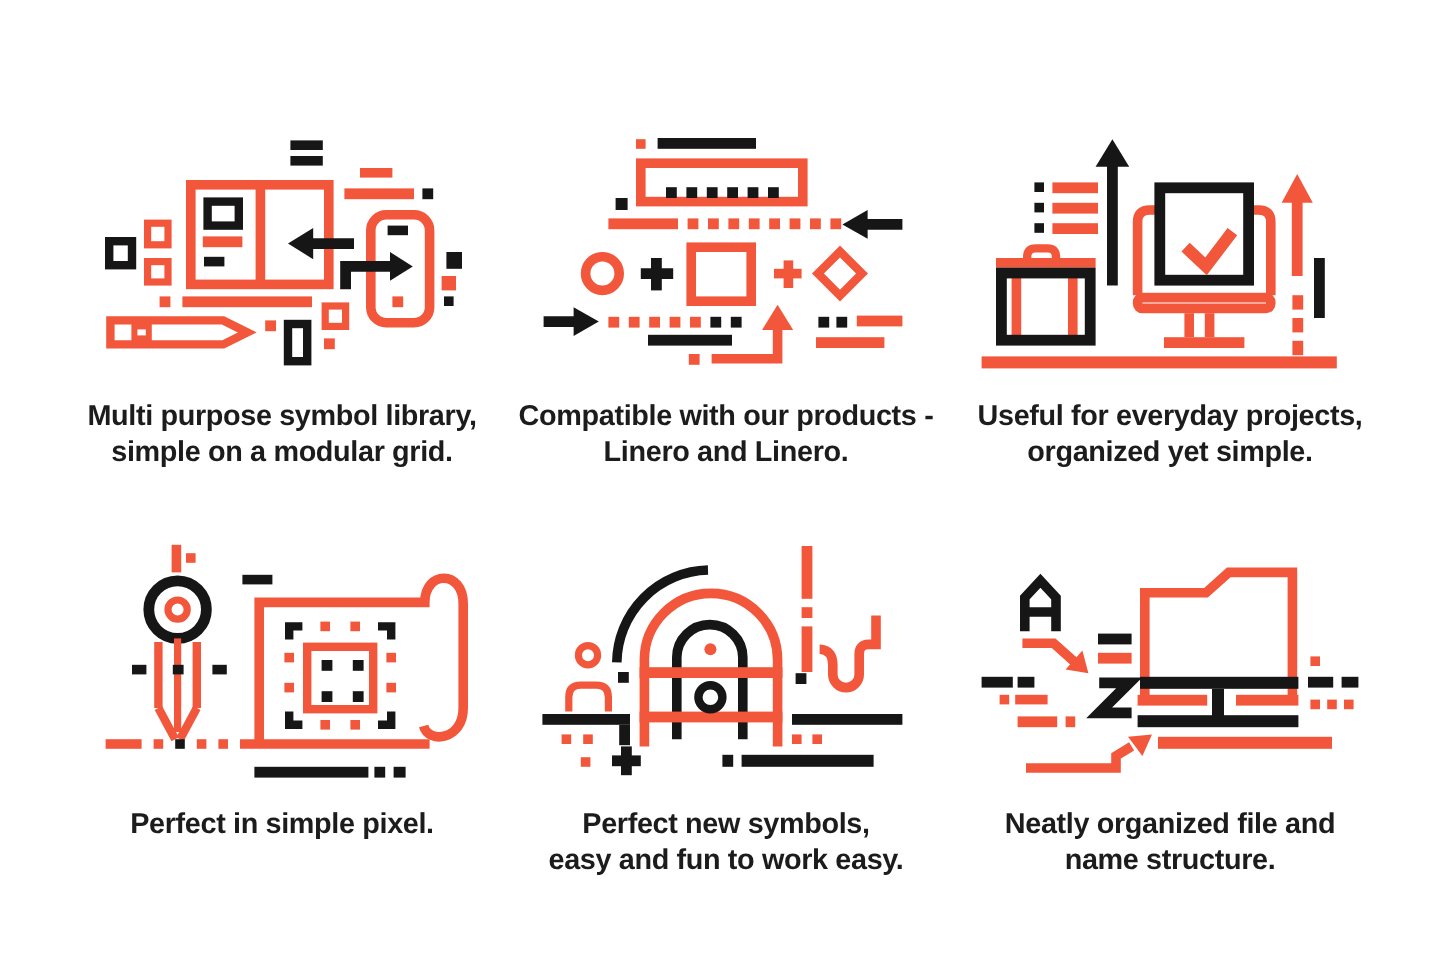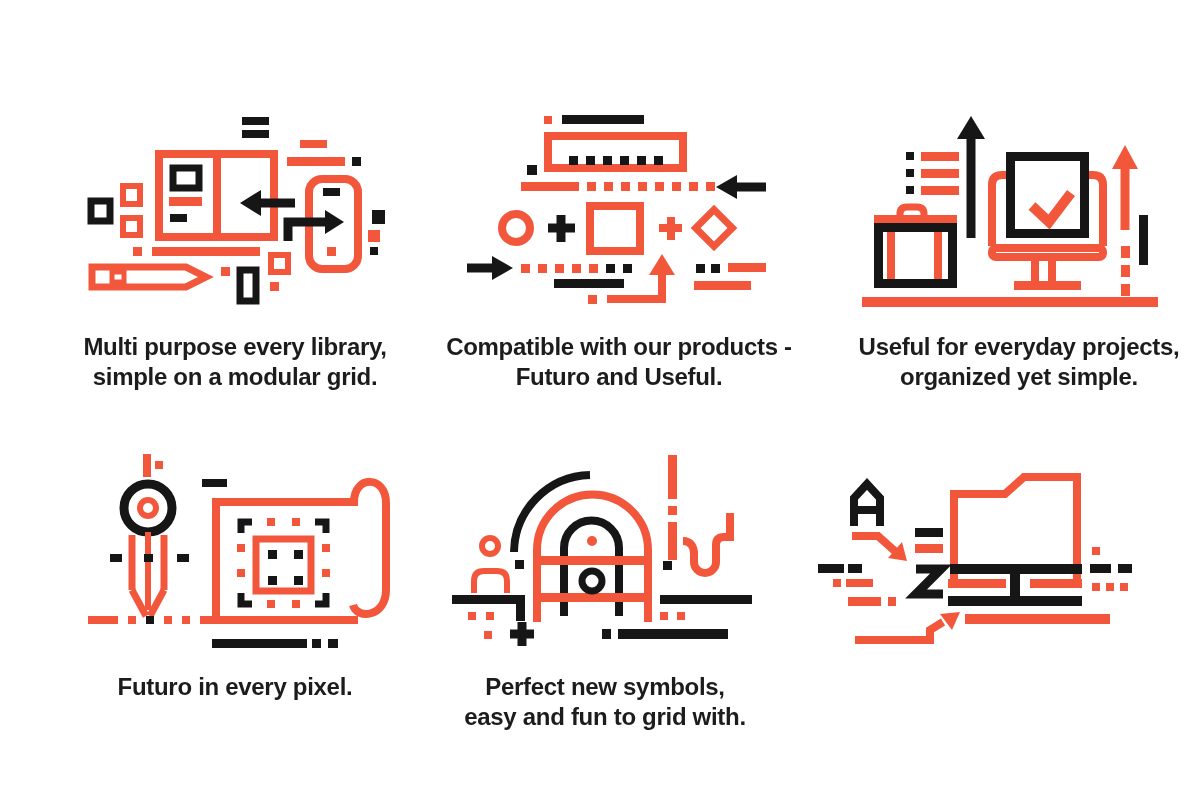--- a/index.html
+++ b/index.html
@@ -3,21 +3,21 @@
 <meta charset="utf-8">
 <style>
   :root { --red:#F2573C; --ink:#161616; --text:#1C1C1C; --bg:#FFFFFF; }
   * { box-sizing: border-box; }
   html,body { margin:0; padding:0; }
   body {
     width:1200px; height:800px; background:var(--bg);
     font-family:"Liberation Sans", sans-serif; overflow:hidden; position:relative;
   }
   .cell { position:absolute; width:350px; }
-  #c0{left:60px;top:100px} #c1{left:444px;top:100px} #c2{left:844px;top:100px}
+  #c0{left:60px;top:100px} #c1{left:430px;top:100px} #c2{left:800px;top:100px}
   #c3{left:60px;top:440px} #c4{left:430px;top:440px} #c5{left:800px;top:440px}
   .art { display:block; width:350px; height:230px; }
   .caption {
     margin-top:2px; text-align:center; color:var(--text);
     font-size:24px; line-height:30px; font-weight:600; letter-spacing:-0.3px;
   }
   
   .sr { stroke:var(--red); fill:none; }
   .sb { stroke:var(--ink); fill:none; }
   .fr { fill:var(--red); stroke:none; }
@@ -54,21 +54,21 @@
     <rect class="fr" x="210" y="182" width="9" height="9"></rect>
     <rect class="fr" x="161" y="167" width="9" height="9"></rect>
     <rect class="sb" x="180" y="170" width="16" height="31" stroke-width="7"></rect>
     <path class="sr" d="M32,167 H126 L146,177 L126,187 H32 Z" stroke-width="7"></path>
     <rect class="sr" x="52" y="172" width="12" height="10" stroke-width="5"></rect>
     <rect class="fb" x="312" y="110" width="13" height="14"></rect>
     <rect class="fr" x="308" y="130" width="12" height="12"></rect>
     <rect class="fb" x="310" y="147" width="8" height="8"></rect>
   </svg>
   <div class="caption">
-    <div>Multi purpose every library,</div>
+    <div>Multi purpose symbol library,</div>
     <div>simple on a modular grid.</div>
   </div>
 </div>
 
 <div class="cell" id="c1">
   <svg class="art" viewBox="0 0 350 230">
     <rect class="fr" x="100" y="16" width="8" height="8"></rect>
     <rect class="fb" x="118" y="15" width="82" height="9"></rect>
     <rect class="sr" x="104" y="36" width="135" height="32" stroke-width="8"></rect>
     <rect class="fb" x="125" y="56" width="9" height="9"></rect>
@@ -109,21 +109,21 @@
     <path class="fr" d="M218,154 L205,175 L231,175 Z"></path>
     <rect class="fr" x="144" y="195" width="9" height="9"></rect>
     <rect class="fb" x="110" y="179" width="70" height="9"></rect>
     <rect class="fb" x="252" y="164" width="9" height="9"></rect>
       <rect class="fb" x="267" y="164" width="9" height="9"></rect>
     <rect class="fr" x="284" y="163" width="38" height="9"></rect>
     <rect class="fr" x="250" y="181" width="57" height="9"></rect>
   </svg>
   <div class="caption">
     <div>Compatible with our products -</div>
-    <div>Futuro and Useful.</div>
+    <div>Linero and Linero.</div>
   </div>
 </div>
 
 <div class="cell" id="c2">
   <svg class="art" viewBox="0 0 350 230">
     <line class="sb" x1="127" y1="38" x2="127" y2="138" stroke-width="9"></line>
     <path class="fb" d="M127,16 L113,39 L141,39 Z"></path>
     <rect class="fb" x="62" y="52" width="8" height="8"></rect>
       <rect class="fb" x="62" y="69" width="8" height="8"></rect>
       <rect class="fb" x="62" y="86" width="8" height="8"></rect>
@@ -194,21 +194,21 @@
     <rect class="fr" x="28" y="176" width="30" height="8"></rect>
     <rect class="fr" x="68" y="176" width="8" height="8"></rect>
       <rect class="fb" x="86" y="176" width="8" height="8"></rect>
     <rect class="fr" x="104" y="176" width="8" height="8"></rect>
       <rect class="fr" x="122" y="176" width="8" height="8"></rect>
     <rect class="fb" x="152" y="199" width="95" height="9"></rect>
     <rect class="fb" x="252" y="199" width="9" height="9"></rect>
       <rect class="fb" x="268" y="199" width="10" height="9"></rect>
   </svg>
   <div class="caption">
-    <div>Futuro in every pixel.</div>
+    <div>Perfect in simple pixel.</div>
     <div></div>
   </div>
 </div>
 
 <div class="cell" id="c4">
   <svg class="art" viewBox="0 0 350 230">
     <path class="sb" d="M84,112 A78,78 0 0 1 160,35" stroke-width="8"></path>
     <rect class="fb" x="85" y="120" width="9" height="9"></rect>
     <path class="sr" d="M107,182 V110 A55.5,55.5 0 0 1 218,110 V182" stroke-width="8"></path>
     <path class="sb" d="M134,176 V108 A27.5,27.5 0 0 1 189,108 V176" stroke-width="8"></path>
@@ -231,21 +231,21 @@
     <rect class="fb" x="233" y="121" width="9" height="9"></rect>
     <rect class="fr" x="238" y="15" width="9" height="44"></rect>
       <rect class="fr" x="238" y="66" width="9" height="9"></rect>
       <rect class="fr" x="238" y="82" width="9" height="38"></rect>
     <path class="sr" d="M253,101 C261,101 264,107 264,114 V122 A11,11 0 0 0 286,122 V105 Q286,97 294,97 H300 V73" stroke-width="8"></path>
     <rect class="fb" x="172" y="189" width="9" height="10"></rect>
     <rect class="fb" x="188" y="189" width="110" height="10"></rect>
   </svg>
   <div class="caption">
     <div>Perfect new symbols,</div>
-    <div>easy and fun to grid with.</div>
+    <div>easy and fun to work easy.</div>
   </div>
 </div>
 
 <div class="cell" id="c5">
   <svg class="art" viewBox="0 0 350 230">
     <path class="sb" d="M54,86 V58 L67,44 L80,58 V86" stroke-width="8"></path>
     <line class="sb" x1="54" y1="70" x2="80" y2="70" stroke-width="8"></line>
     <path class="sr" d="M52,96 H78 L97,113" stroke-width="8"></path>
     <path class="fr" d="M107,121 L88,118 L102,102 Z"></path>
     <rect class="fb" x="115" y="88" width="28" height="9"></rect>
@@ -266,13 +266,17 @@
       <rect class="fr" x="46" y="139" width="27" height="8"></rect>
     <rect class="fr" x="48" y="157" width="33" height="9"></rect>
       <rect class="fr" x="88" y="157" width="8" height="9"></rect>
     <rect class="fr" x="292" y="107" width="8" height="8"></rect>
     <rect class="fb" x="290" y="124" width="21" height="9"></rect>
       <rect class="fb" x="318" y="124" width="14" height="9"></rect>
     <rect class="fr" x="292" y="143" width="8" height="8"></rect>
       <rect class="fr" x="306" y="143" width="8" height="8"></rect>
       <rect class="fr" x="320" y="143" width="8" height="8"></rect>
   </svg>
+  <div class="caption">
+    <div>Neatly organized file and</div>
+    <div>name structure.</div>
+  </div>
 </div>
 
 </body></html>

